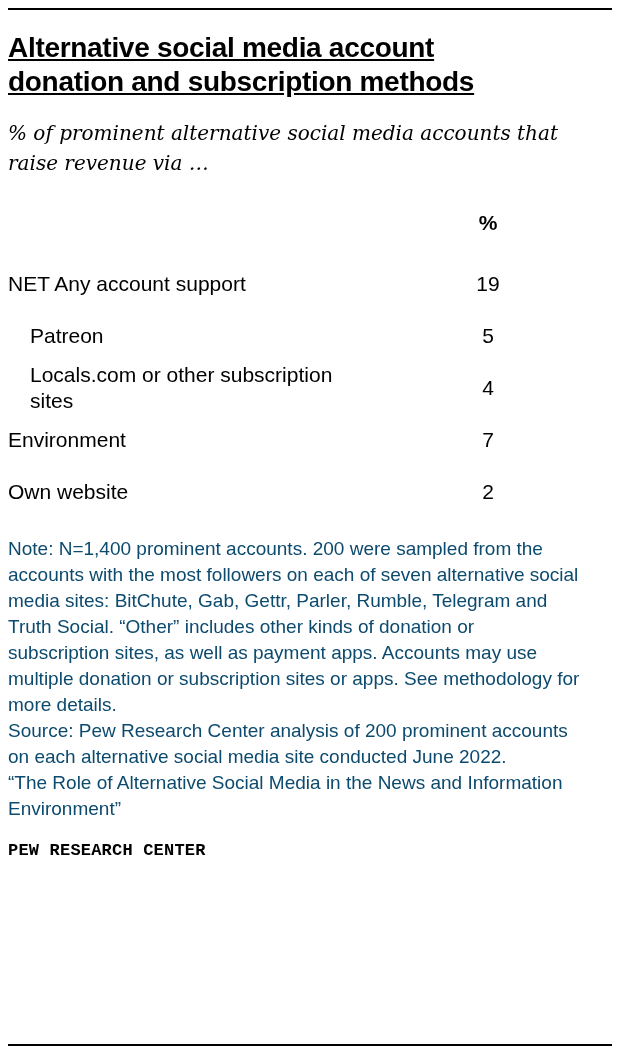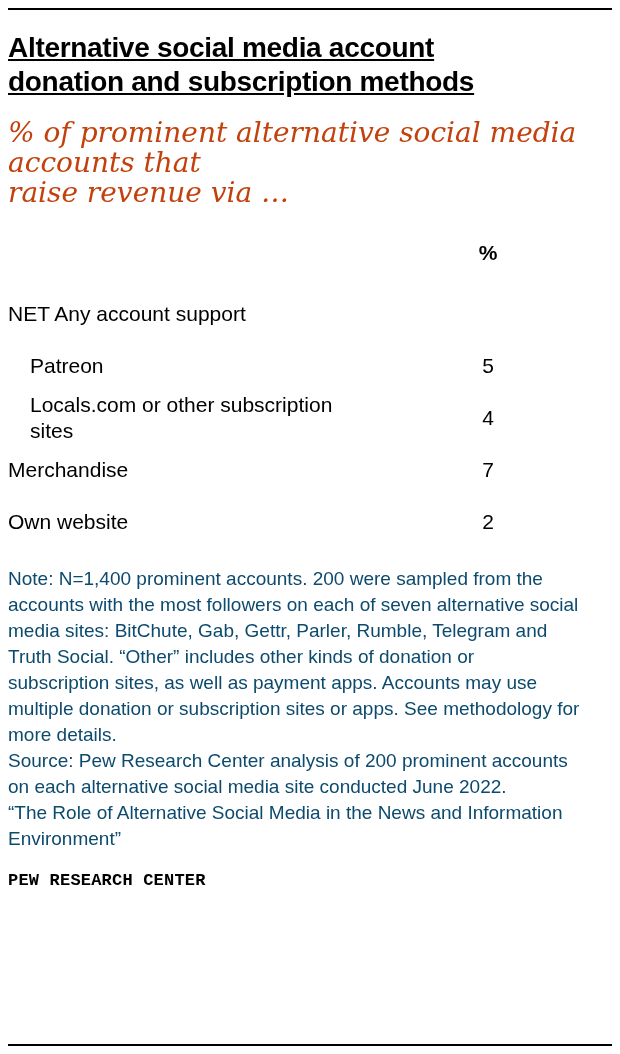--- a/index.html
+++ b/index.html
@@ -22,23 +22,23 @@
     line-height: 34px;
     font-weight: bold;
     letter-spacing: -0.3px;
     white-space: pre-line;
     text-decoration: underline;
   }
   .subtitle {
     margin-top: 13px;
     font-family: "DejaVu Serif", serif;
     font-style: italic;
-    font-size: 28px;
+    font-size: 20px;
     line-height: 30px;
-    color: #c2410c;
+    color: #000000;
     white-space: pre-line;
   }
   .table { margin-top: 30px; }
   .thead-row { display: flex; align-items: center; height: 30px; margin-bottom: 20px; }
   .col-label { width: 420px; }
   .col-value { width: 120px; text-align: center; }
   .value-header { font-weight: bold; font-size: 21px; }
   .row { display: flex; align-items: center; min-height: 52px; }
   .row-label { width: 420px; font-size: 21px; line-height: 26px; box-sizing: border-box; }
   .row.indent .row-label { padding-left: 22px; }
@@ -73,35 +73,36 @@
 raise revenue via …</p>
 
   <div class="table">
     <div class="thead-row">
       <div class="col-label"></div>
       <div class="col-value value-header">%</div>
     </div>
     <div>
   <div class="row">
     <div class="row-label"><span class="row-label-text">NET Any account support</span></div>
+    <div class="row-value">19</div>
   </div>
 
 
   <div class="row indent">
     <div class="row-label"><span class="row-label-text">Patreon</span></div>
     <div class="row-value">5</div>
   </div>
 
   <div class="row indent">
     <div class="row-label"><span class="row-label-text">Locals.com or other subscription sites</span></div>
     <div class="row-value">4</div>
   </div>
 
   <div class="row">
-    <div class="row-label"><span class="row-label-text">Merchandise</span></div>
+    <div class="row-label"><span class="row-label-text">Environment</span></div>
     <div class="row-value">7</div>
   </div>
 
 
   <div class="row">
     <div class="row-label"><span class="row-label-text">Own website</span></div>
     <div class="row-value">2</div>
   </div>
 
 </div>

